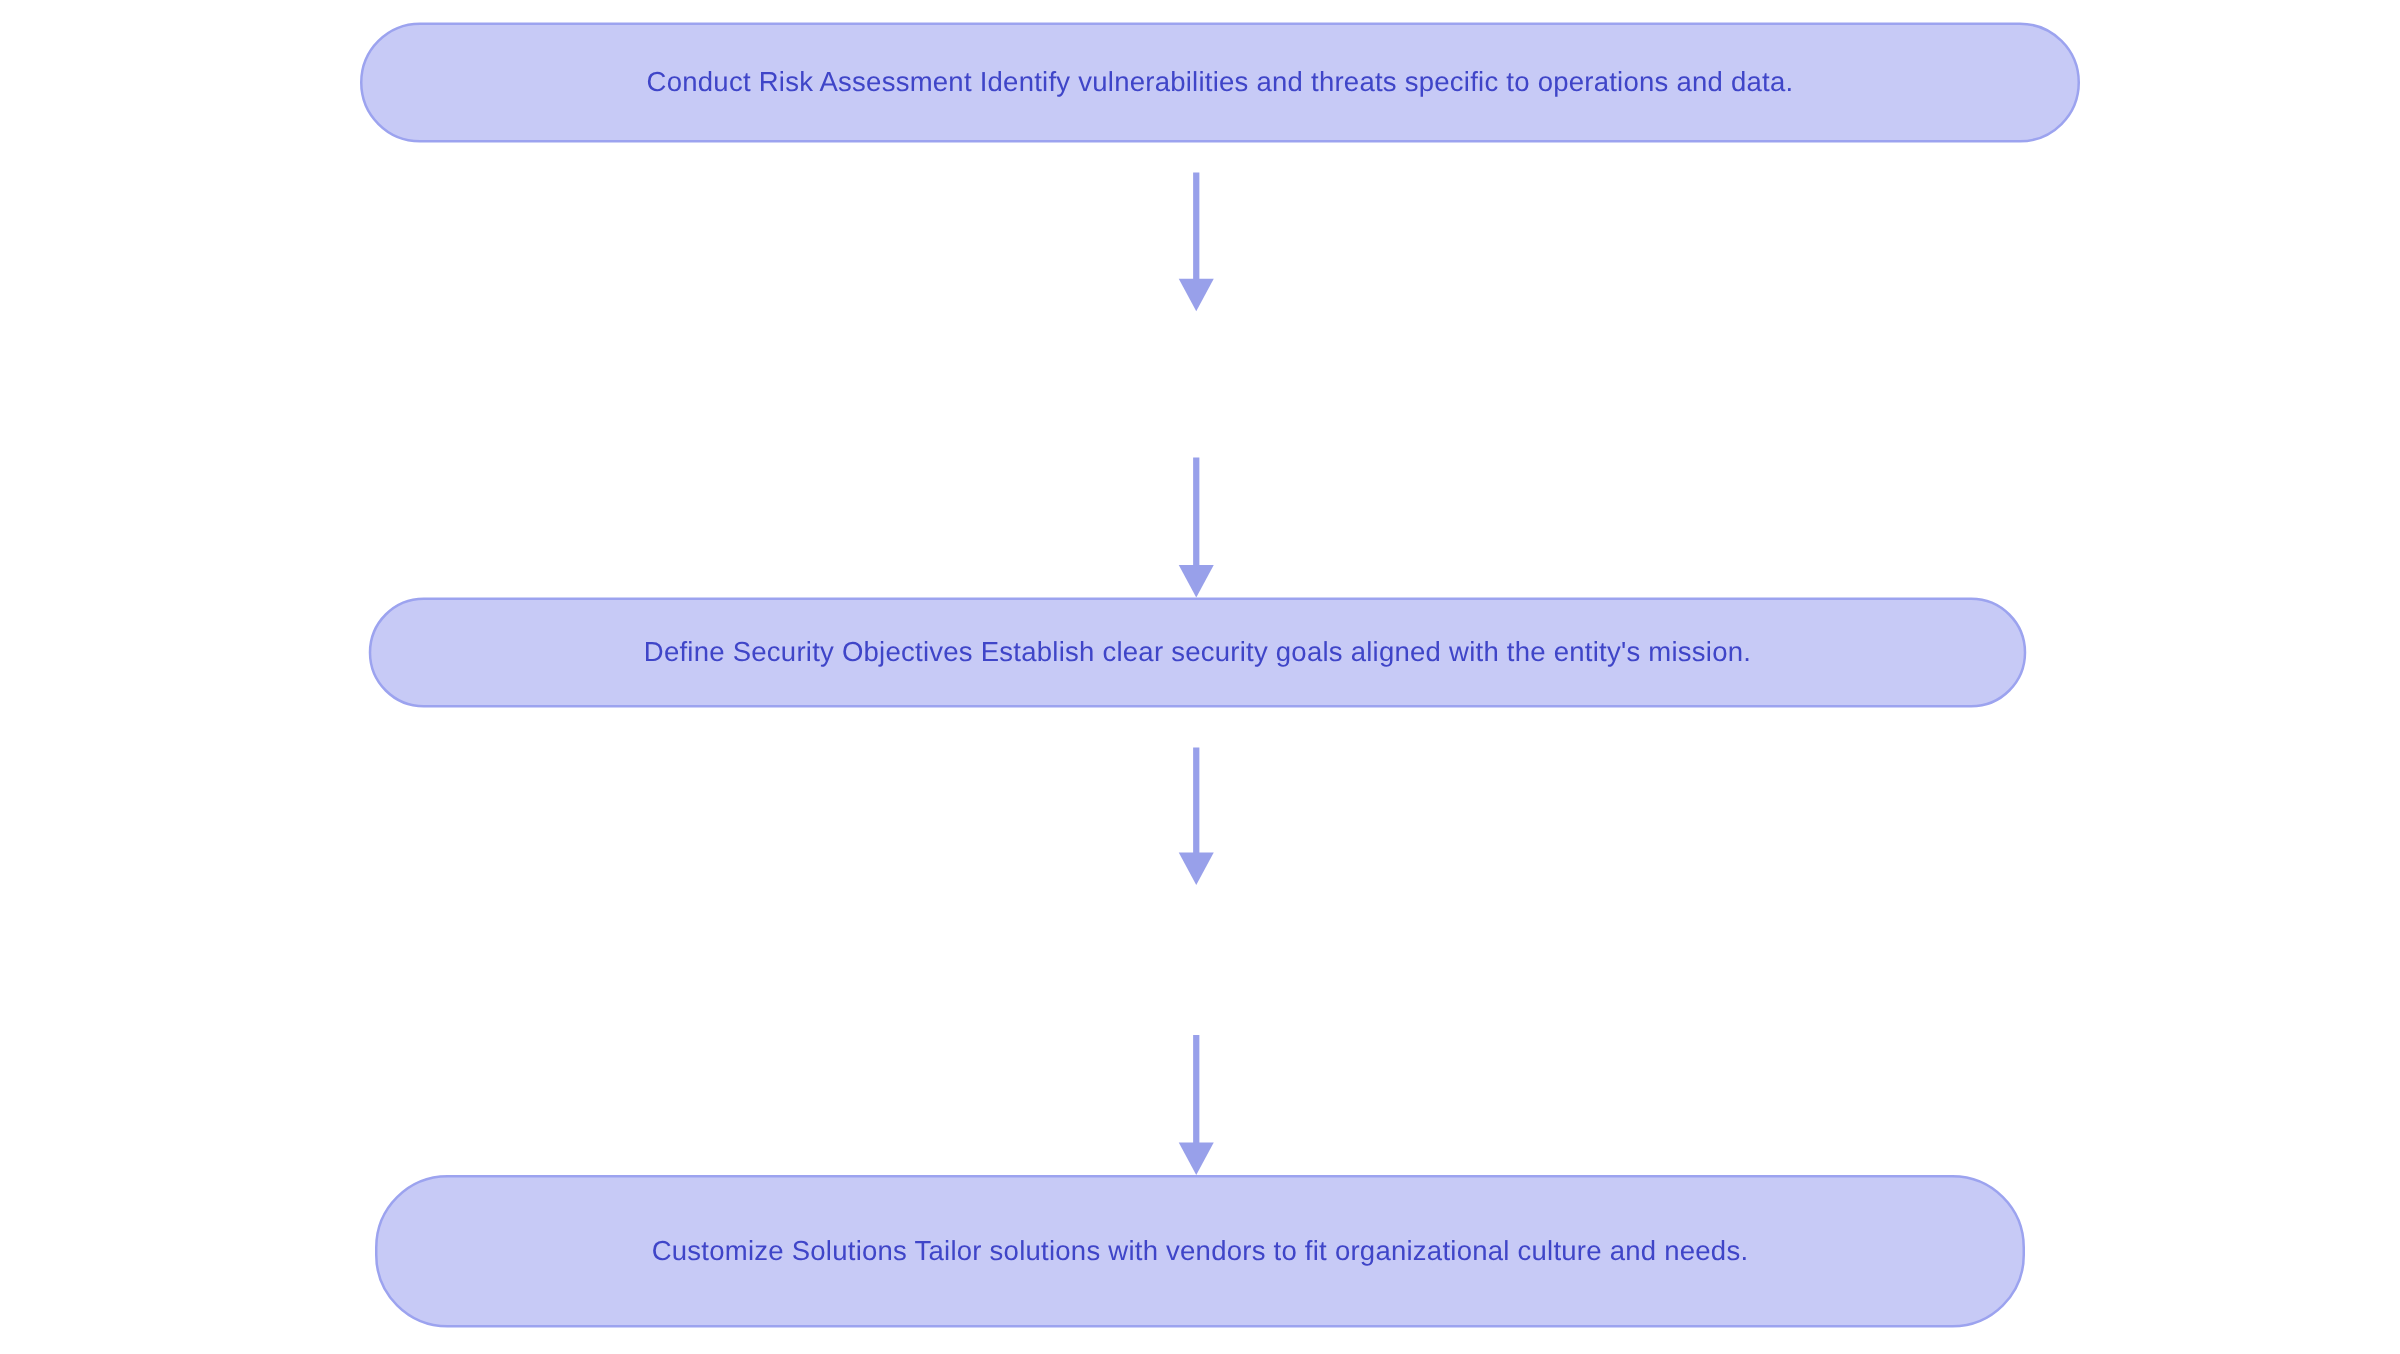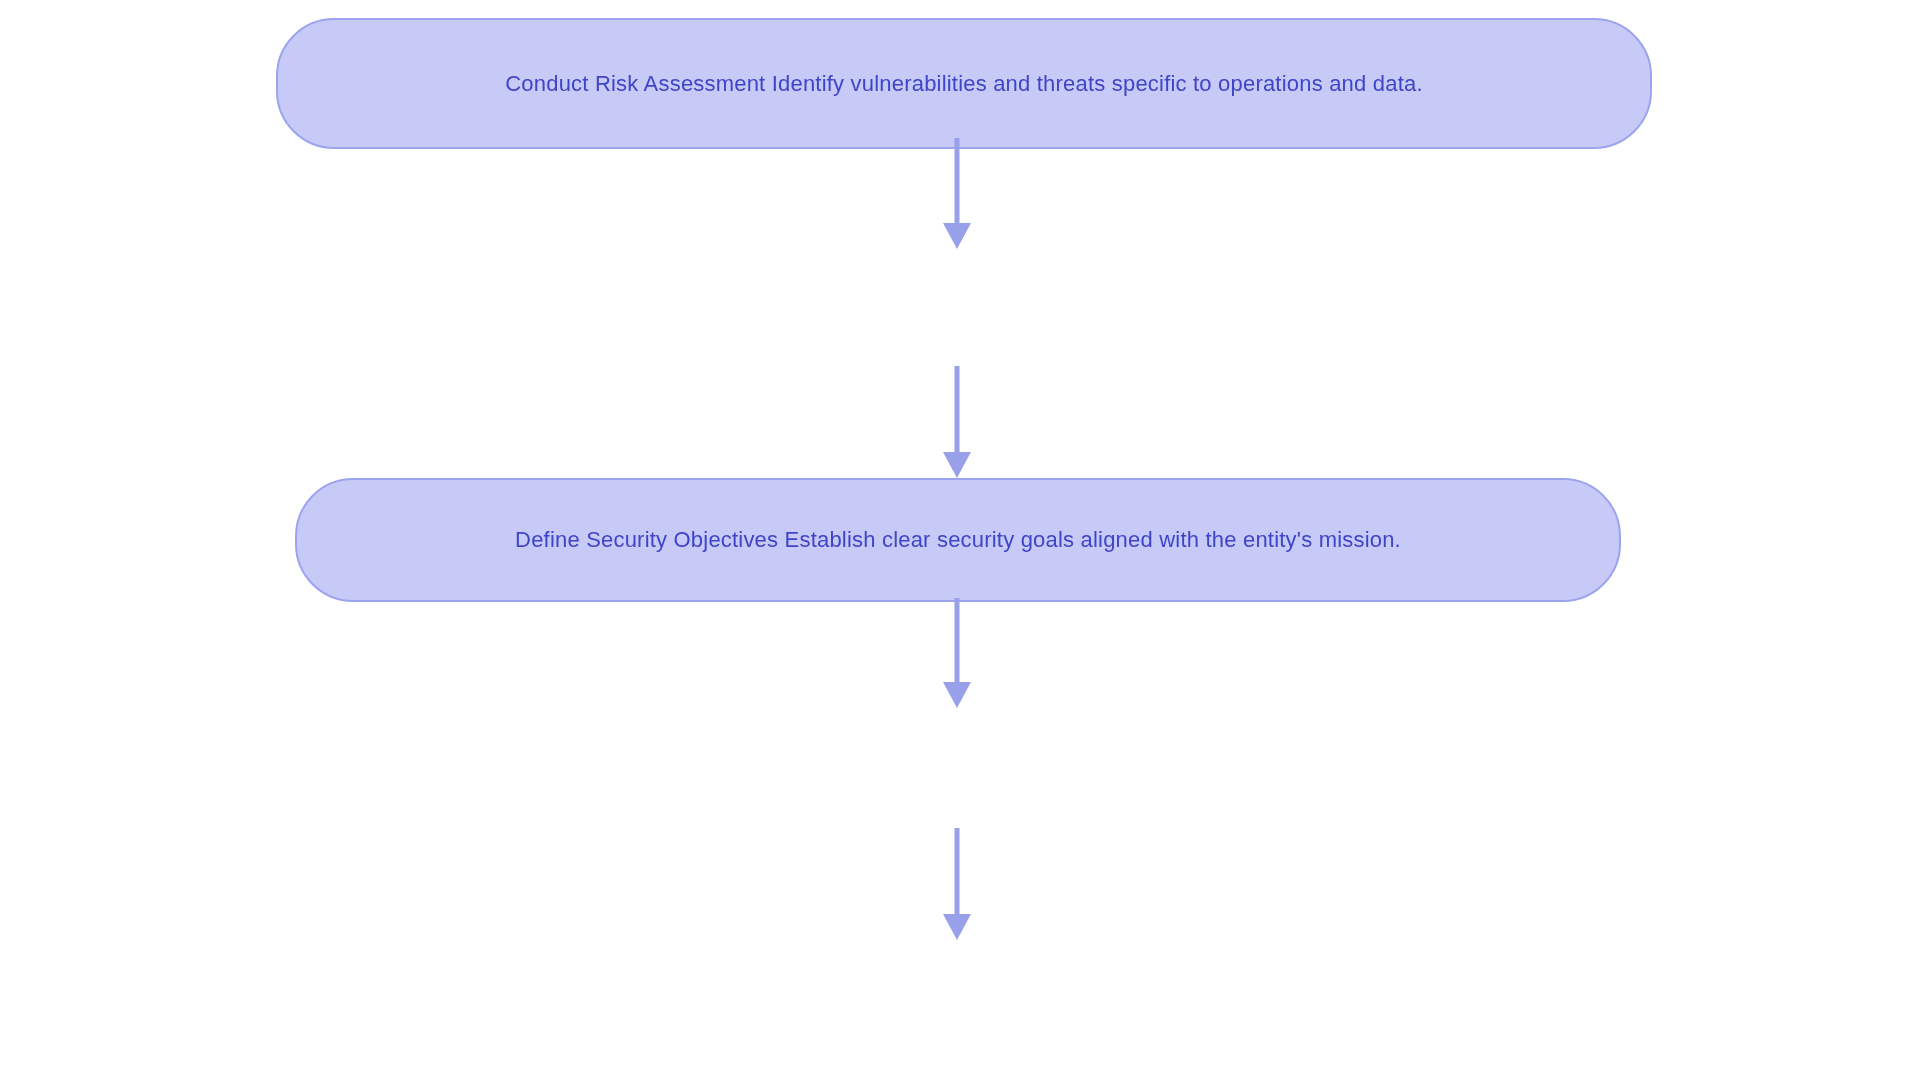--- a/index.html
+++ b/index.html
@@ -25,23 +25,23 @@
     align-items: center;
     justify-content: center;
   }
   .node span {
     color: var(--text-color, #3f45c8);
     font-size: 22px;
     letter-spacing: 0.2px;
     white-space: nowrap;
     text-align: center;
   }
-  .box1 { left: 276px; top: 18px;  width: 1376px; height: 131px; }
+  .box1 { left: 288px; top: 18px;  width: 1376px; height: 96px; }
   .box2 { left: 211px; top: 249px; width: 1499px; height: 117px; }
-  .box3 { left: 295px; top: 478px; width: 1326px; height: 124px; }
+  .box3 { left: 295px; top: 478px; width: 1326px; height: 88px; }
   .box4 { left: 317px; top: 708px; width: 1286px; height: 120px; }
   .box5 { left: 300px; top: 940px; width: 1320px; height: 122px; }
 
   .arrow {
     position: absolute;
     width: 28px;
     left: 943px; 
   }
   .a1 { top: 138px; height: 111px; }
   .a2 { top: 366px; height: 112px; }
@@ -96,14 +96,17 @@
     <div class="stem"></div>
     <div class="head"></div>
   </div>
 
 
   <div class="arrow a4">
     <div class="stem"></div>
     <div class="head"></div>
   </div>
 
+  <div class="node box5">
+    <span>Customize Solutions Tailor solutions with vendors to fit organizational culture and needs.</span>
+  </div>
 
 </div>
 
 </body></html>

